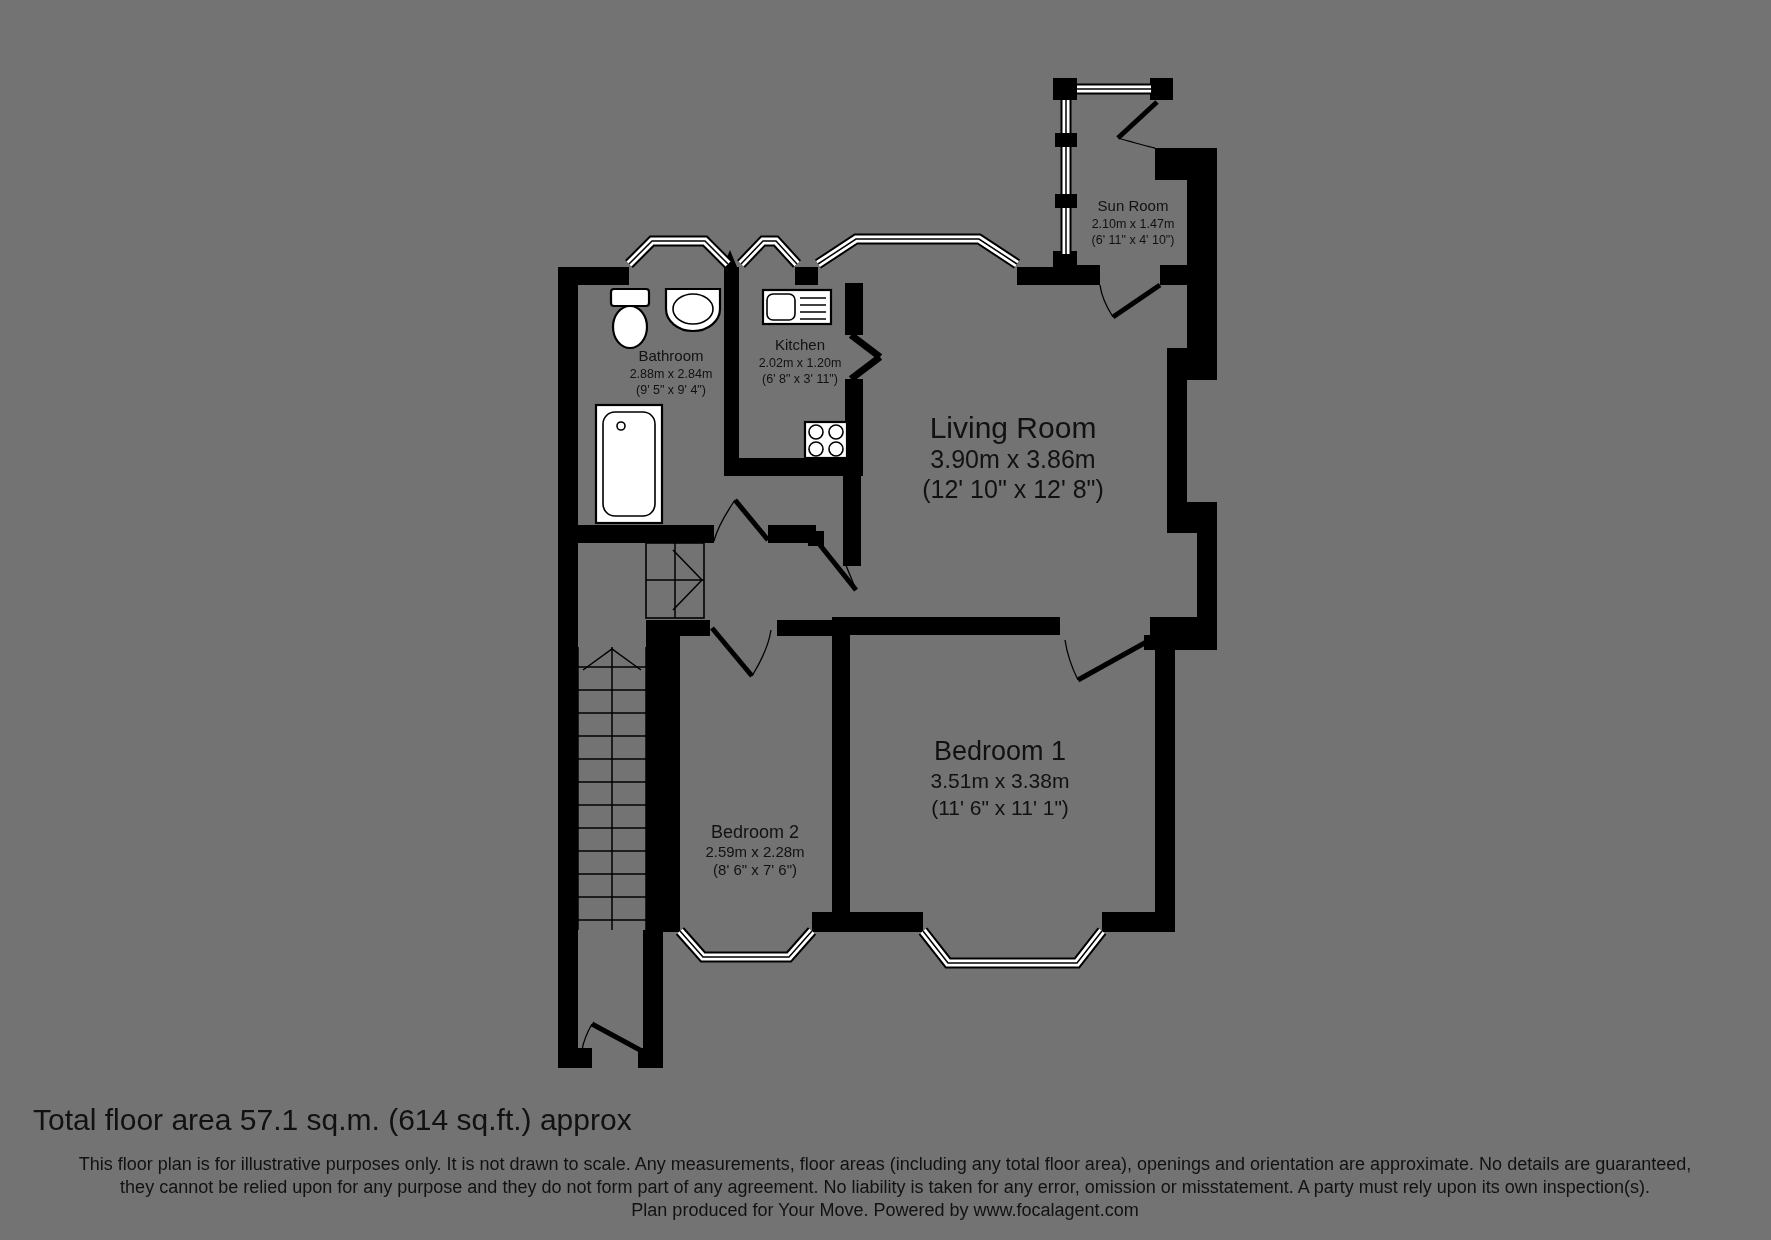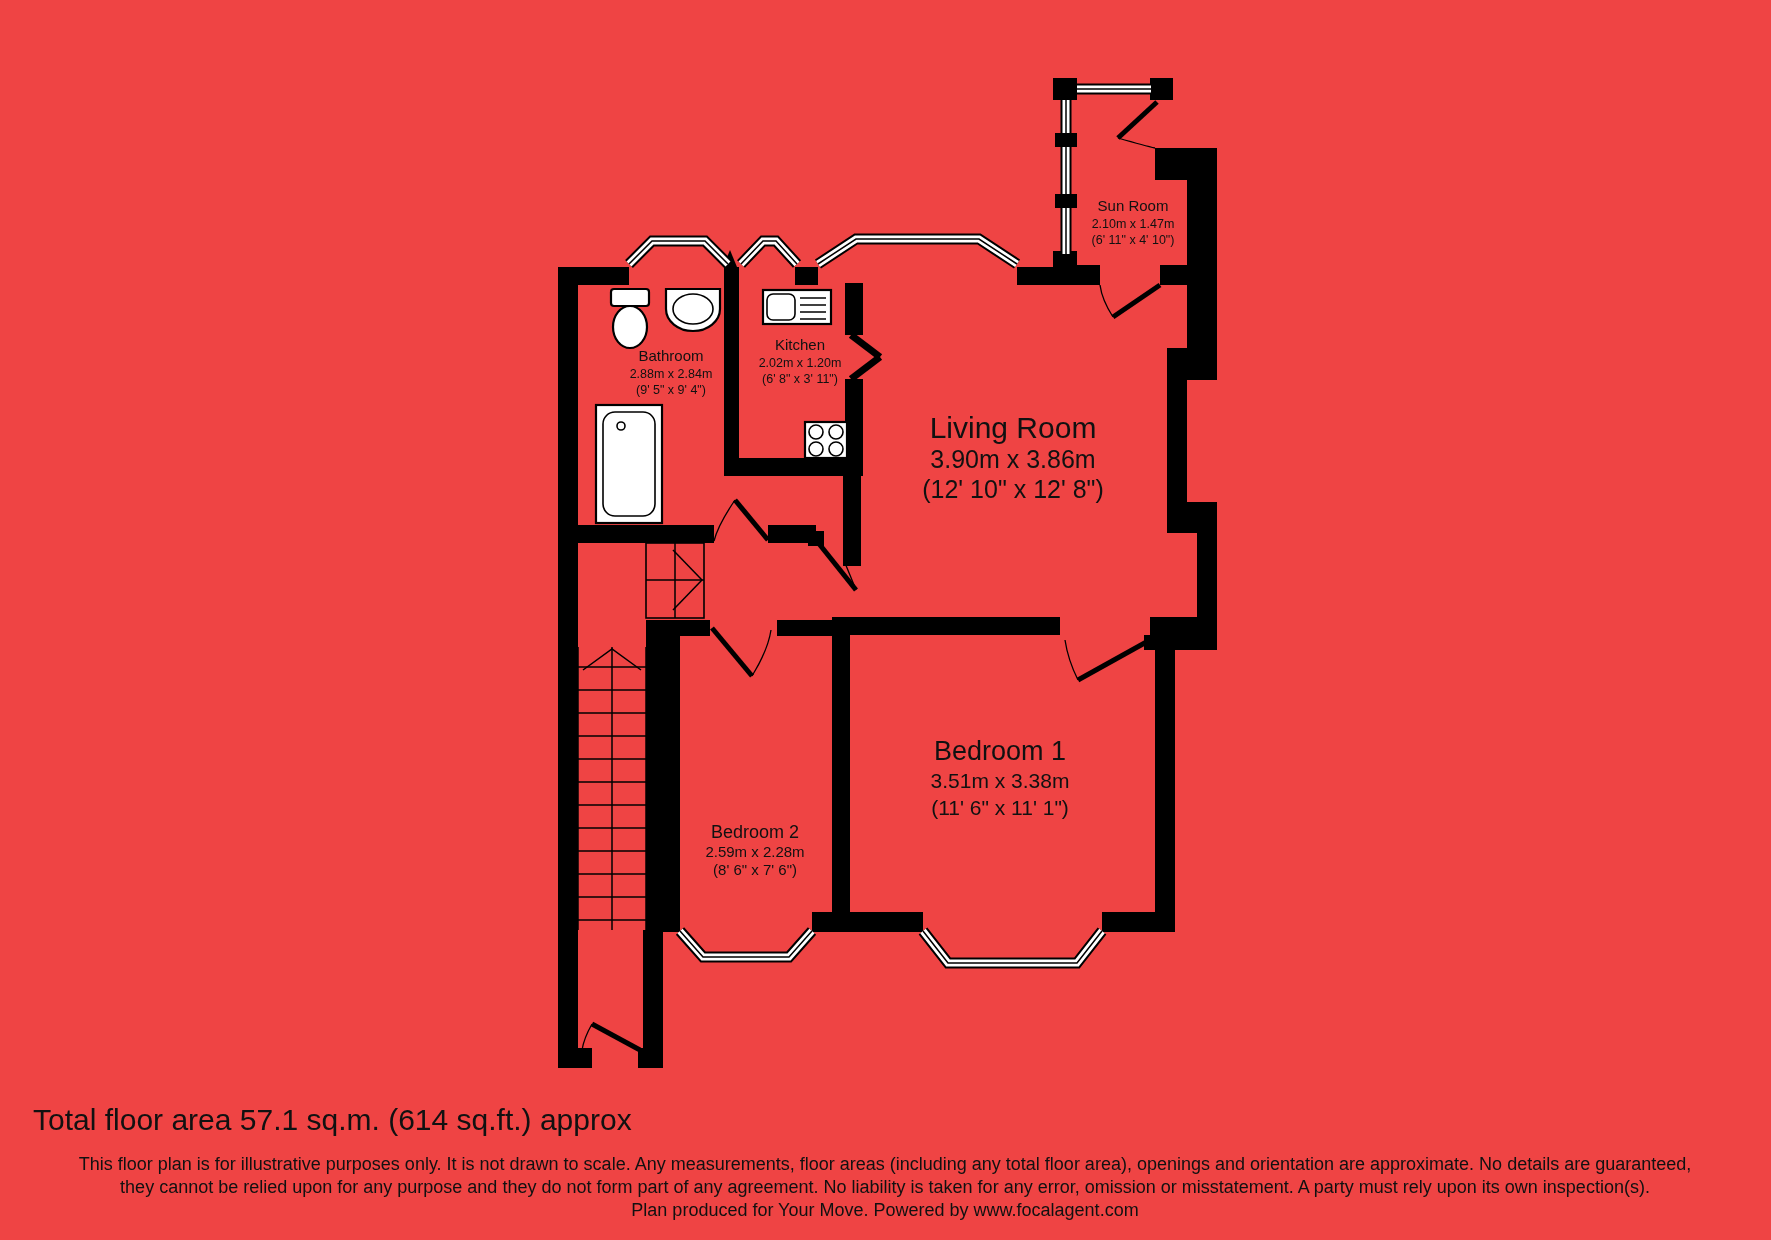--- a/index.html
+++ b/index.html
@@ -1,16 +1,16 @@
 <!DOCTYPE html>
 <html><head>
 <meta charset="utf-8">
 <style>
   html,body{margin:0;padding:0;background:#ffffff;}
-  .page{position:relative;width:1771px;height:1240px;background:#ef4444;overflow:hidden;}
+  .page{position:relative;width:1771px;height:1240px;background:#737373;overflow:hidden;}
   svg text{font-family:"Liberation Sans",sans-serif;fill:#111;}
   .wall{fill:#000;stroke:none;}
   .stub{fill:#000;stroke:none;}
   .win-outer{stroke:#000;stroke-width:11;fill:none;}
   .win-inner{stroke:#fff;stroke-width:7;fill:none;}
   .win-mid{stroke:#000;stroke-width:1.5;fill:none;}
   .fx{fill:#fff;stroke:#000;stroke-width:2.2;}
   .fx-thin{fill:none;stroke:#000;stroke-width:1.6;}
   .thin{stroke:#000;stroke-width:1.5;fill:none;}
   .leaf{stroke:#000;stroke-width:5;fill:none;}

